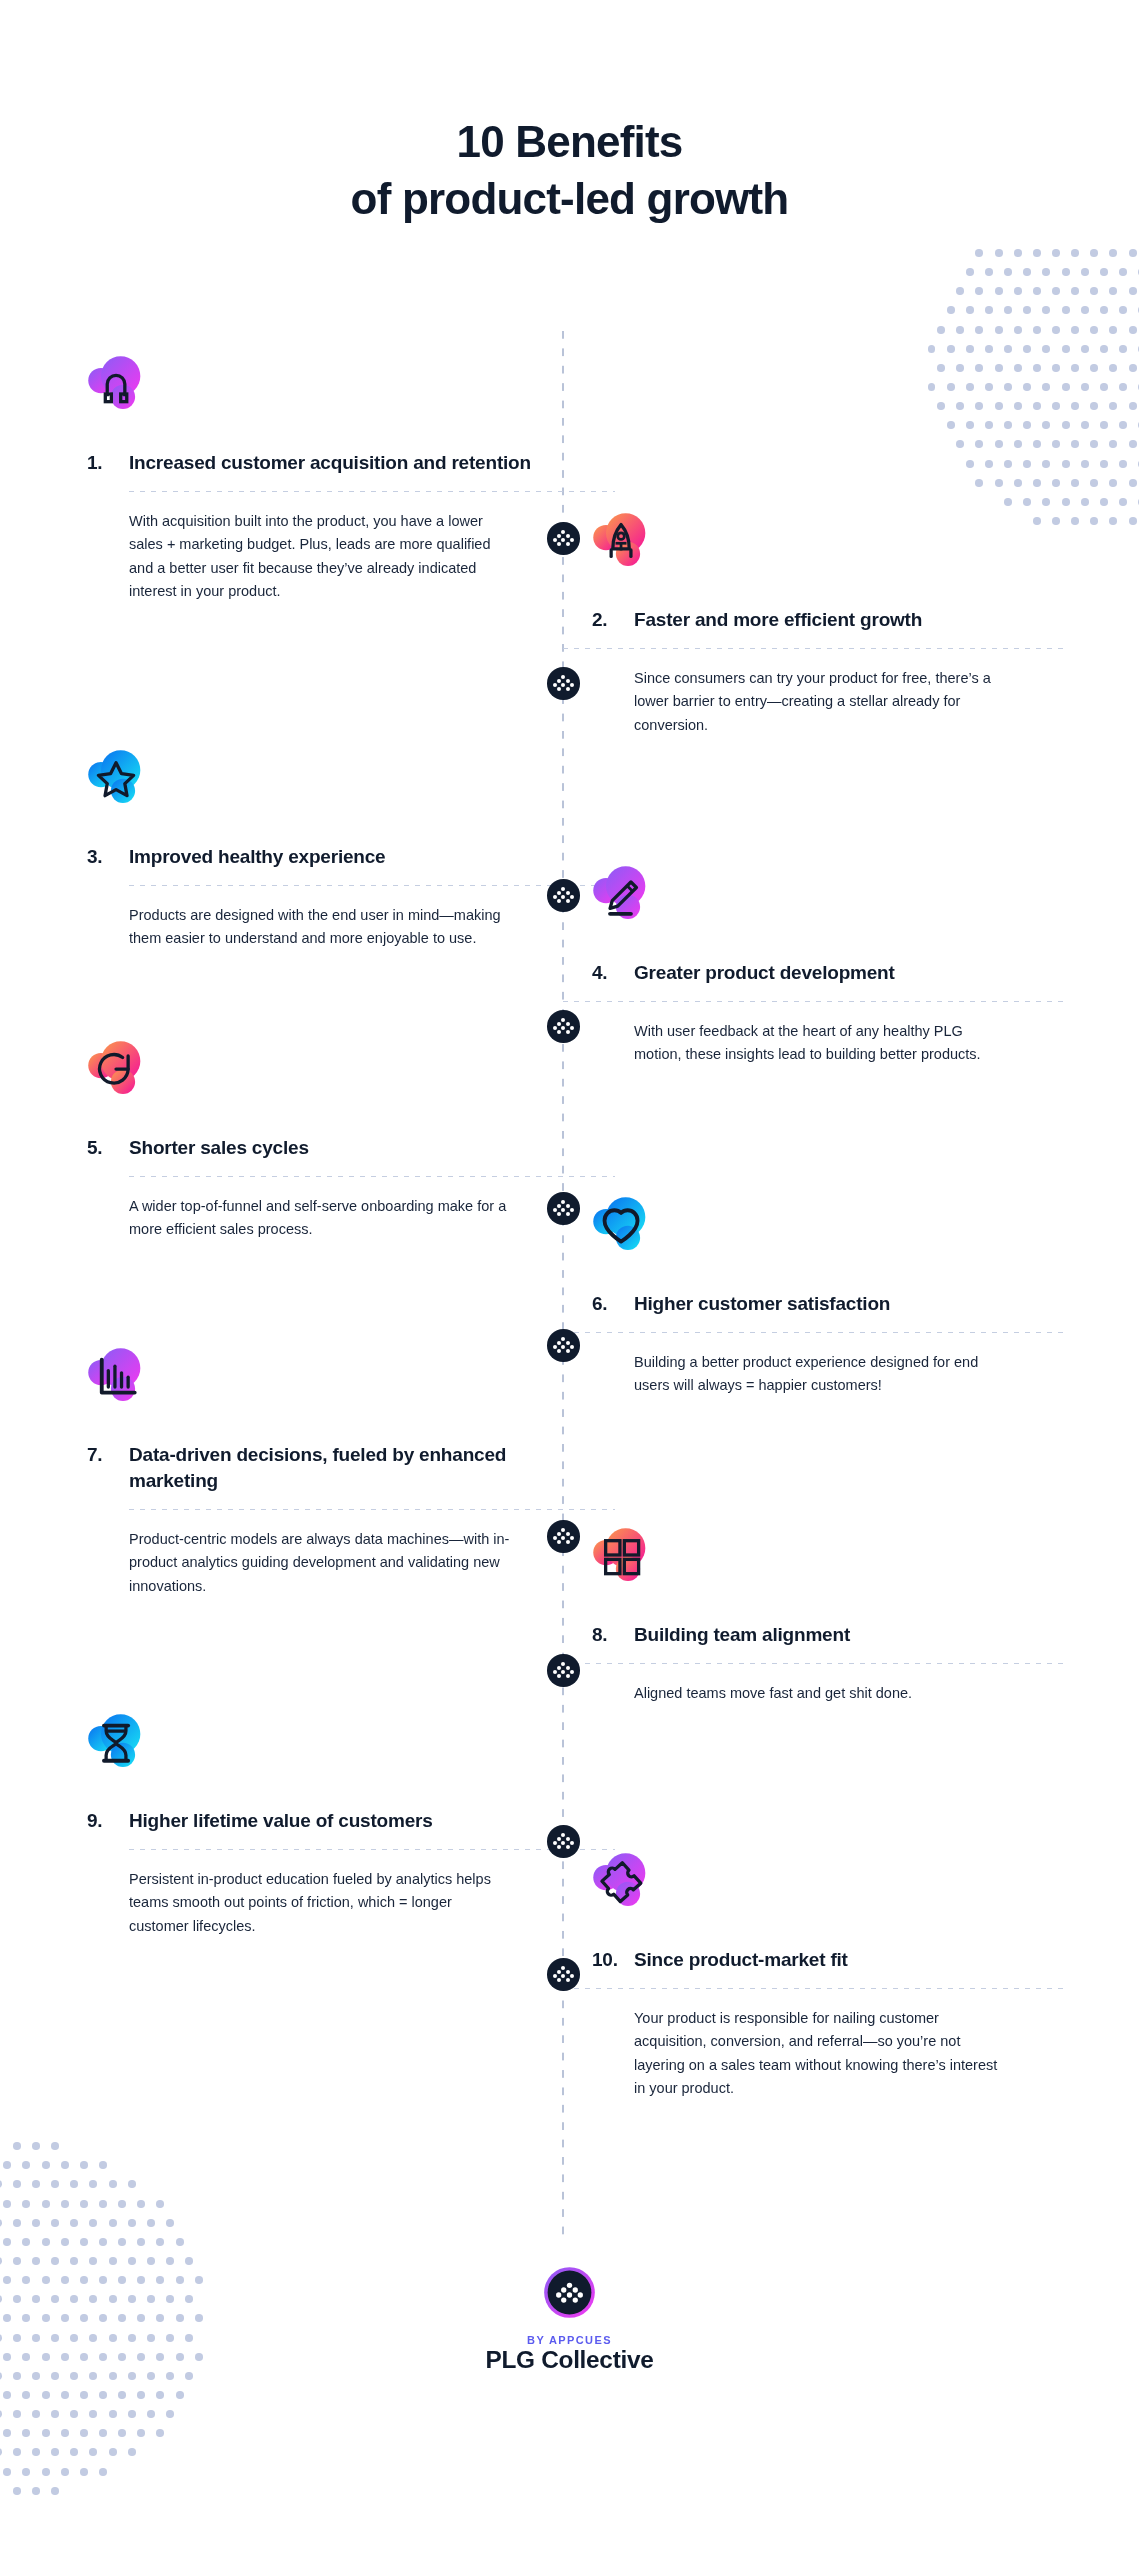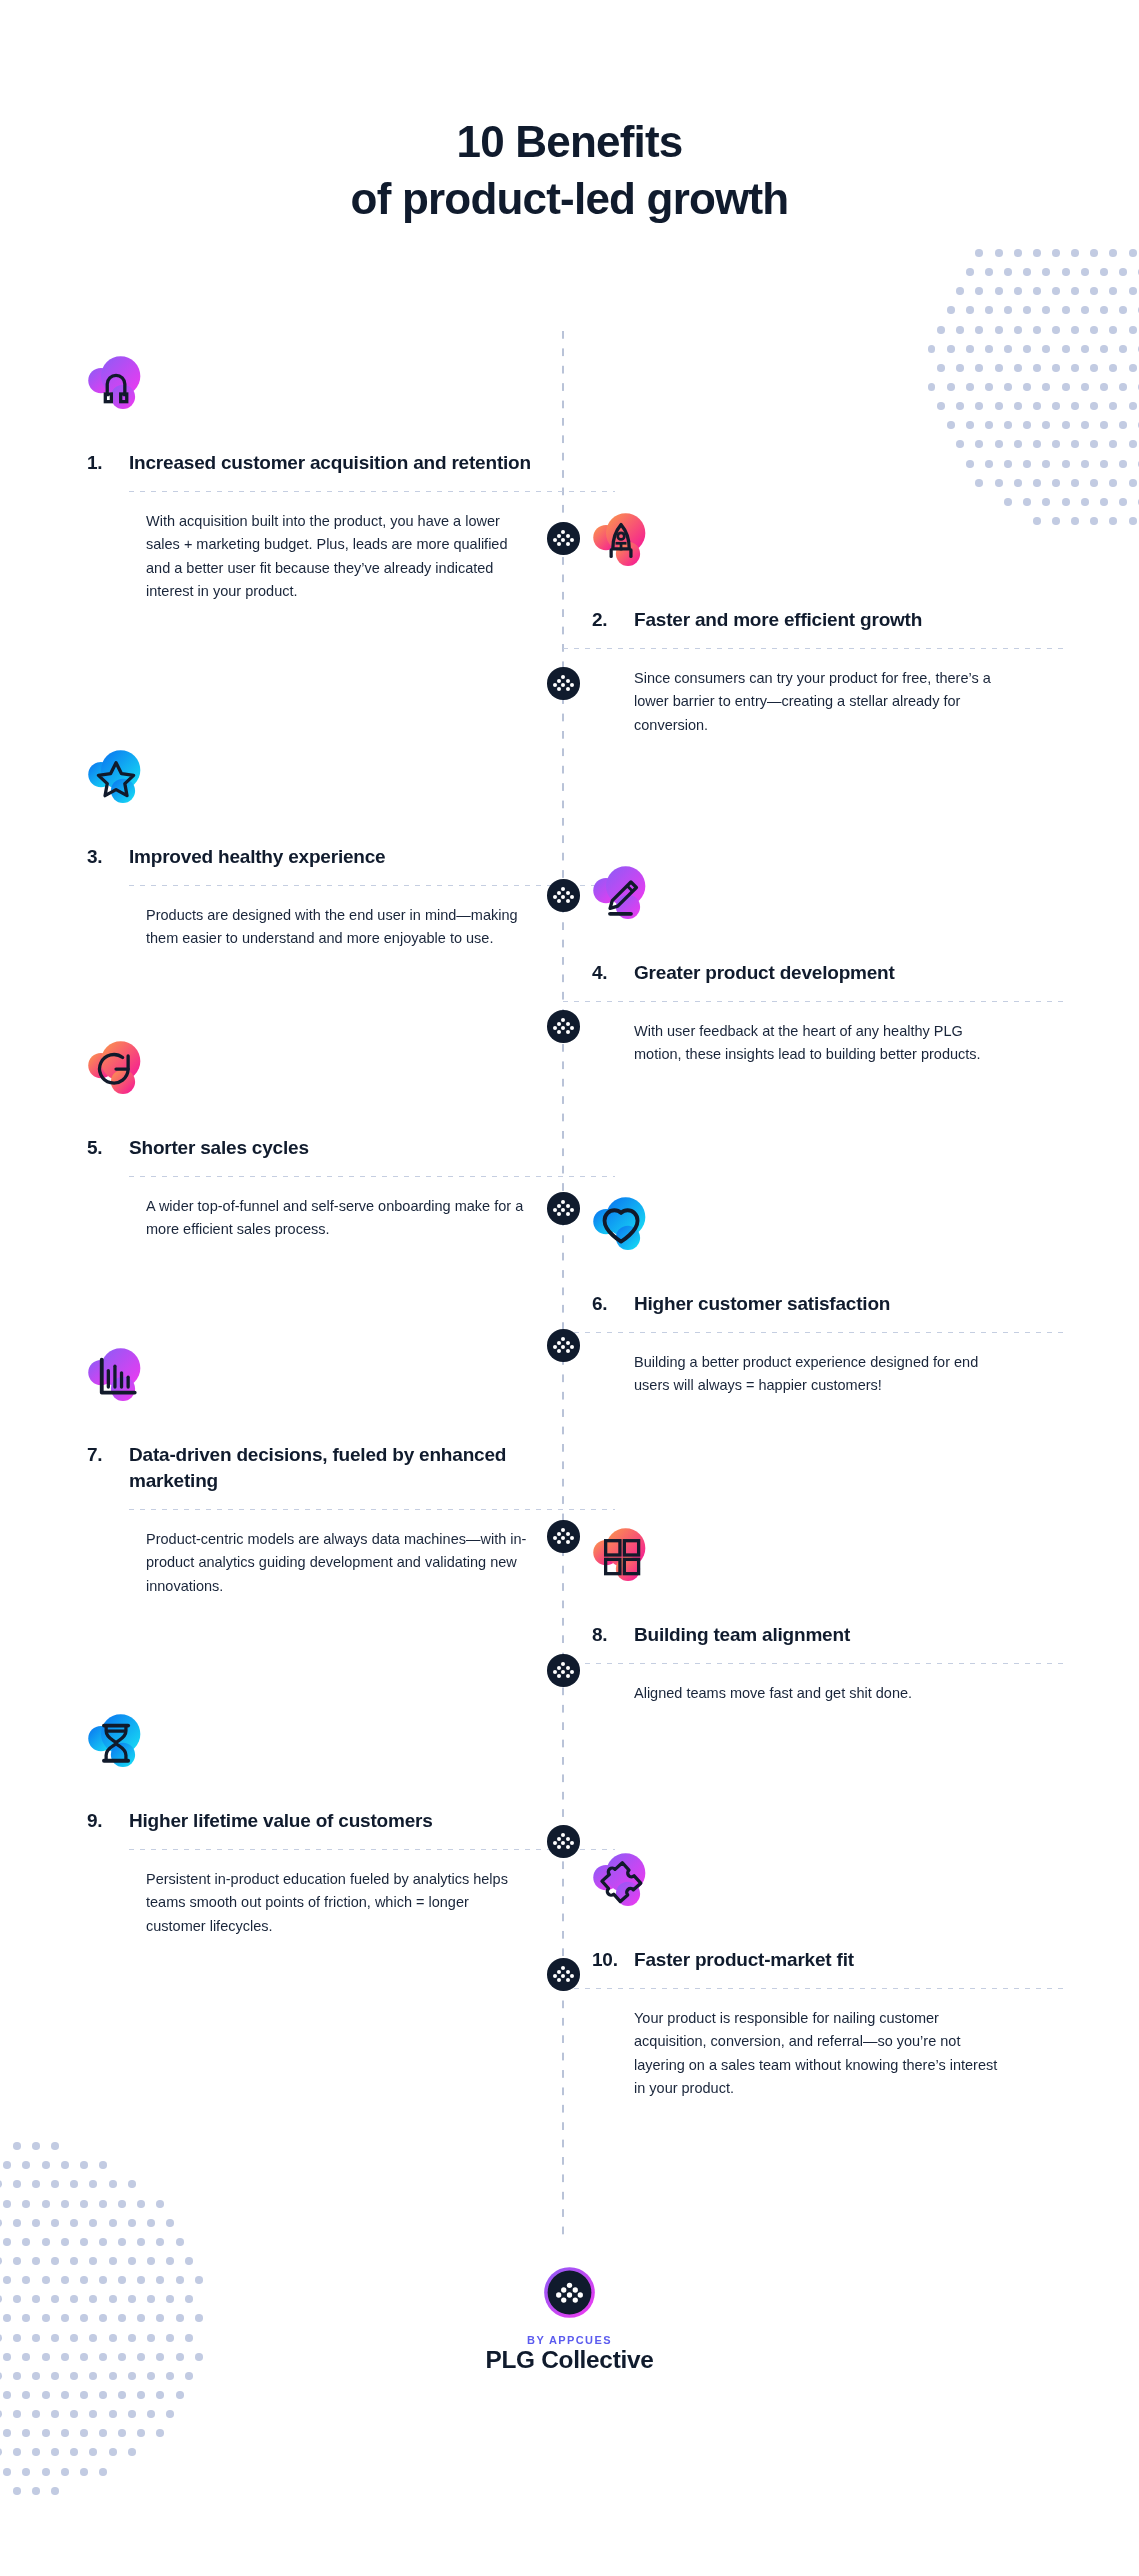--- a/index.html
+++ b/index.html
@@ -69,21 +69,21 @@
     background-size:11px 1.2px;
   }
   .item.left  .rule { margin-left:42px; width:486px; }
   .item.right .rule { margin-left:-29px; width:505px; }
 
   .item-body {
     margin-top:17.4px;
     font-size:14.5px; line-height:1.62; color:#19253a;
     font-weight:400;
   }
-  .item.left  .item-body { margin-left:59px; width:383px; }
+  .item.left  .item-body { margin-left:42px; width:383px; }
   .item.right .item-body { margin-left:42px; width:371px; }
 
   
   #footer {
     position:absolute; left:0; right:0; top:2266px; text-align:center;
   }
   #brand-logo { margin:0 auto 15px; width:53px; height:53px; position:relative; }
   #brand-name {
     font-size:24.4px; font-weight:600; letter-spacing:-0.3px; color:#101b2d;
   }
@@ -781,21 +781,21 @@
           <circle cx="62" cy="74" r="21" fill="url(#g9)"></circle>
           <g transform="translate(12,14) scale(0.95)">
             <g transform="rotate(-42 42 42)">
               <path d="M16 16 H34 a7 7 0 1 1 14 0 H66 V34 a7 7 0 1 0 0 14 V66 H48 a7 7 0 1 0 -14 0 H16 V48 a7 7 0 1 1 0 -14 Z" fill="none" stroke="#111a2b" stroke-width="6" stroke-linejoin="round"></path>
             </g>
           </g>
         </svg>
       </div>
       <div class="item-head">
         <span class="item-num">10.</span>
-        <span class="item-title">Faster product-market fit</span>
+        <span class="item-title">Since product-market fit</span>
       </div>
       <div class="rule"></div>
       <p class="item-body">Your product is responsible for nailing customer acquisition, conversion, and referral—so you’re not layering on a sales team without knowing there’s interest in your product.</p>
     </div>
   </div>
 
 <div id="footer">
   <div id="brand-logo"><svg width="53" height="53" viewBox="0 0 92 92">
         <defs>
           <linearGradient id="lg" x1="0" y1="0" x2="1" y2="1">

